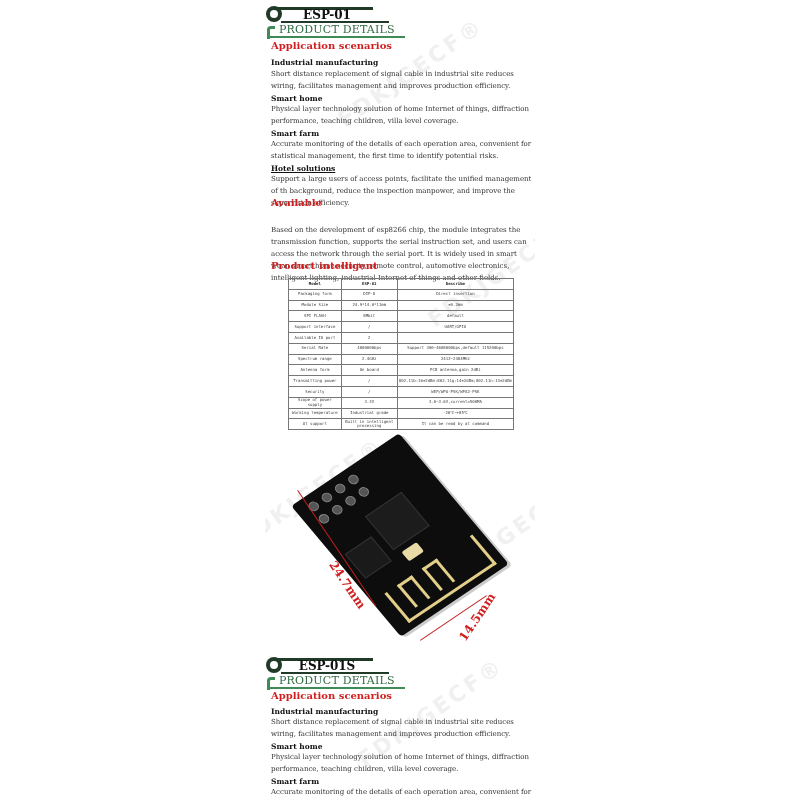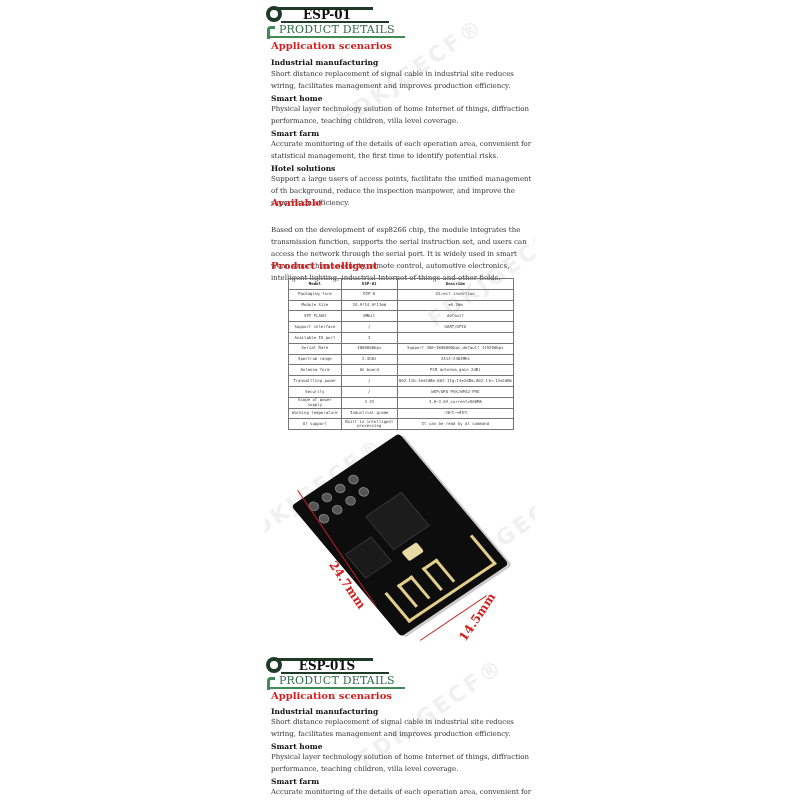--- a/index.html
+++ b/index.html
@@ -62,21 +62,21 @@
   </div>
 
   <div class="sec-title" style="top:40px;">Application scenarios</div>
 
   <div class="sub" style="top:58px;">Industrial manufacturing</div>
   <div class="para" style="top:68px;">Short distance replacement of signal cable in industrial site reduces wiring, facilitates management and improves production efficiency.</div>
   <div class="sub" style="top:94px;">Smart home</div>
   <div class="para" style="top:103px;">Physical layer technology solution of home Internet of things, diffraction performance, teaching children, villa level coverage.</div>
   <div class="sub" style="top:129px;">Smart farm</div>
   <div class="para" style="top:138px;">Accurate monitoring of the details of each operation area, convenient for statistical management, the first time to identify potential risks.</div>
-  <div class="sub" style="top:164px;">Hotel solutions</div>
+  <div class="sub" style="top:164px;text-decoration:underline;">Hotel solutions</div>
   <div class="para" style="top:173px;">Support a large users of access points, facilitate the unified management of th background, reduce the inspection manpower, and improve the supervision efficiency.</div>
 
   <div class="sec-title" style="top:197px;">Available</div>
   <div class="para" style="top:224px;">Based on the development of esp8266 chip, the module integrates the transmission function, supports the serial instruction set, and users can access the network through the serial port. It is widely used in smart wear, smart home security, remote control, automotive electronics, intelligent lighting, industrial Internet of things and other fields.</div>
 
   <div class="sec-title" style="top:260px;">Product intelligent</div>
 
   <table class="params">
     <tbody>
         <tr>

